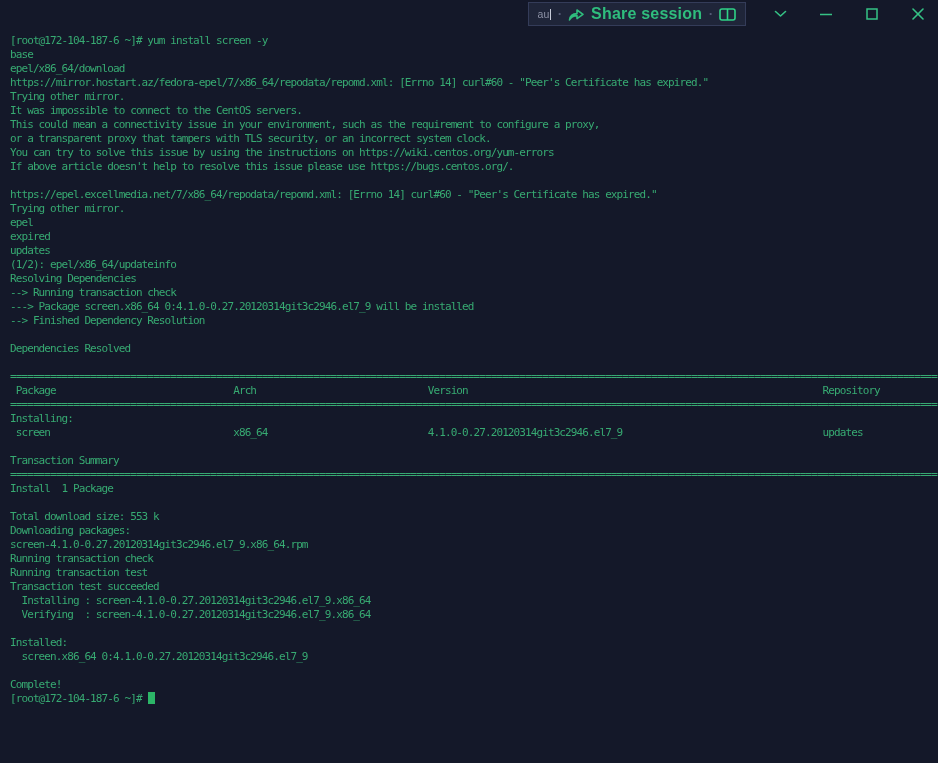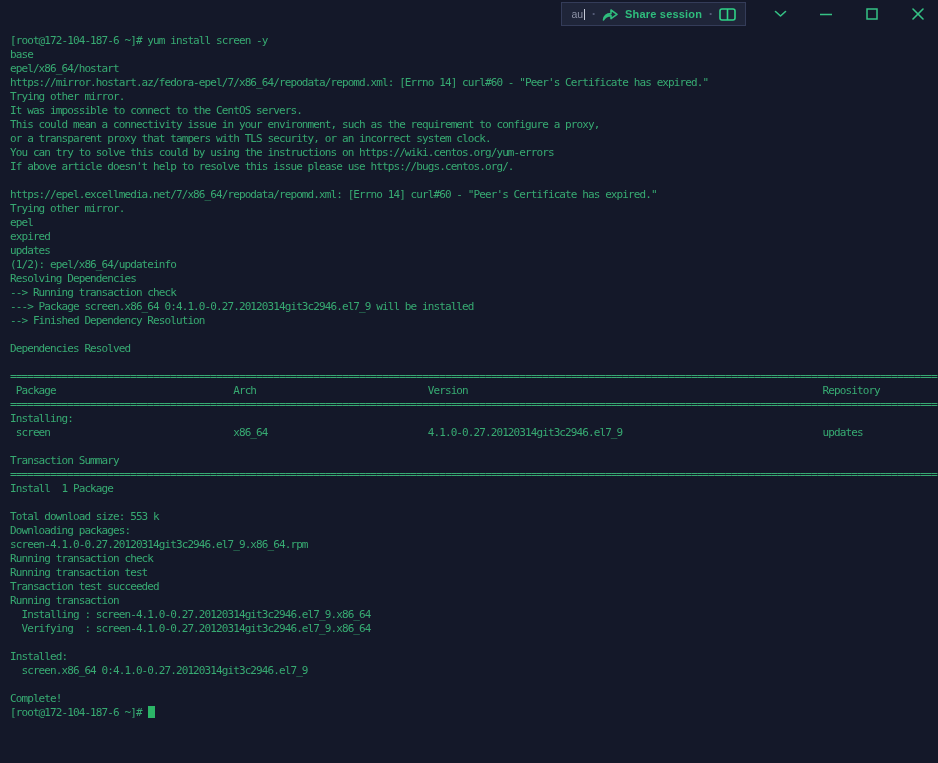--- a/index.html
+++ b/index.html
@@ -38,21 +38,21 @@
   }
   .text-caret {
     display: inline-block;
     width: 1px; height: 11px;
     background: #c6cad8;
     margin-left: 1px;
   }
   .dot { color: #565d78; font-size: 8px; line-height: 1; }
   .share-label {
     color: #2fbd7d;
-    font-size: 11px;
+    font-size: 16px;
     font-weight: bold;
     letter-spacing: 0.2px;
     white-space: nowrap;
   }
   .win-btn {
     background: none; border: none; padding: 0;
     width: 20px; height: 20px;
     display: inline-flex; align-items: center; justify-content: center;
     cursor: pointer;
   }
@@ -129,27 +129,27 @@
       <line x1="1" y1="1" x2="11" y2="11" stroke="#35c285" stroke-width="1.6" stroke-linecap="round"></line>
       <line x1="11" y1="1" x2="1" y2="11" stroke="#35c285" stroke-width="1.6" stroke-linecap="round"></line>
     </svg>
   </button>
 
 </div>
 
 <div class="terminal" id="terminal">
     <div class="line">[root@172-104-187-6 ~]# yum install screen -y</div>
     <div class="line">base</div>
-    <div class="line">epel/x86_64/hostart</div>
+    <div class="line">epel/x86_64/download</div>
     <div class="line">https://mirror.hostart.az/fedora-epel/7/x86_64/repodata/repomd.xml: [Errno 14] curl#60 - "Peer's Certificate has expired."</div>
     <div class="line">Trying other mirror.</div>
     <div class="line">It was impossible to connect to the CentOS servers.</div>
     <div class="line">This could mean a connectivity issue in your environment, such as the requirement to configure a proxy,</div>
     <div class="line">or a transparent proxy that tampers with TLS security, or an incorrect system clock.</div>
-    <div class="line">You can try to solve this could by using the instructions on https://wiki.centos.org/yum-errors</div>
+    <div class="line">You can try to solve this issue by using the instructions on https://wiki.centos.org/yum-errors</div>
     <div class="line">If above article doesn't help to resolve this issue please use https://bugs.centos.org/.</div>
     <div class="line"></div>
     <div class="line">https://epel.excellmedia.net/7/x86_64/repodata/repomd.xml: [Errno 14] curl#60 - "Peer's Certificate has expired."</div>
     <div class="line">Trying other mirror.</div>
     <div class="line">epel</div>
     <div class="line">expired</div>
     <div class="line">updates</div>
     <div class="line">(1/2): epel/x86_64/updateinfo</div>
     <div class="line">Resolving Dependencies</div>
     <div class="line">--&gt; Running transaction check</div>
@@ -167,21 +167,20 @@
     <div class="line">Transaction Summary</div>
     <div class="line">==================================================================================================================================================================</div>
     <div class="line">Install  1 Package</div>
     <div class="line"></div>
     <div class="line">Total download size: 553 k</div>
     <div class="line">Downloading packages:</div>
     <div class="line">screen-4.1.0-0.27.20120314git3c2946.el7_9.x86_64.rpm</div>
     <div class="line">Running transaction check</div>
     <div class="line">Running transaction test</div>
     <div class="line">Transaction test succeeded</div>
-    <div class="line">Running transaction</div>
     <div class="line">  Installing : screen-4.1.0-0.27.20120314git3c2946.el7_9.x86_64</div>
     <div class="line">  Verifying  : screen-4.1.0-0.27.20120314git3c2946.el7_9.x86_64</div>
     <div class="line"></div>
     <div class="line">Installed:</div>
     <div class="line">  screen.x86_64 0:4.1.0-0.27.20120314git3c2946.el7_9</div>
     <div class="line"></div>
     <div class="line">Complete!</div>
     <div class="line">[root@172-104-187-6 ~]# <span class="cursor"></span></div>
   </div>
 

